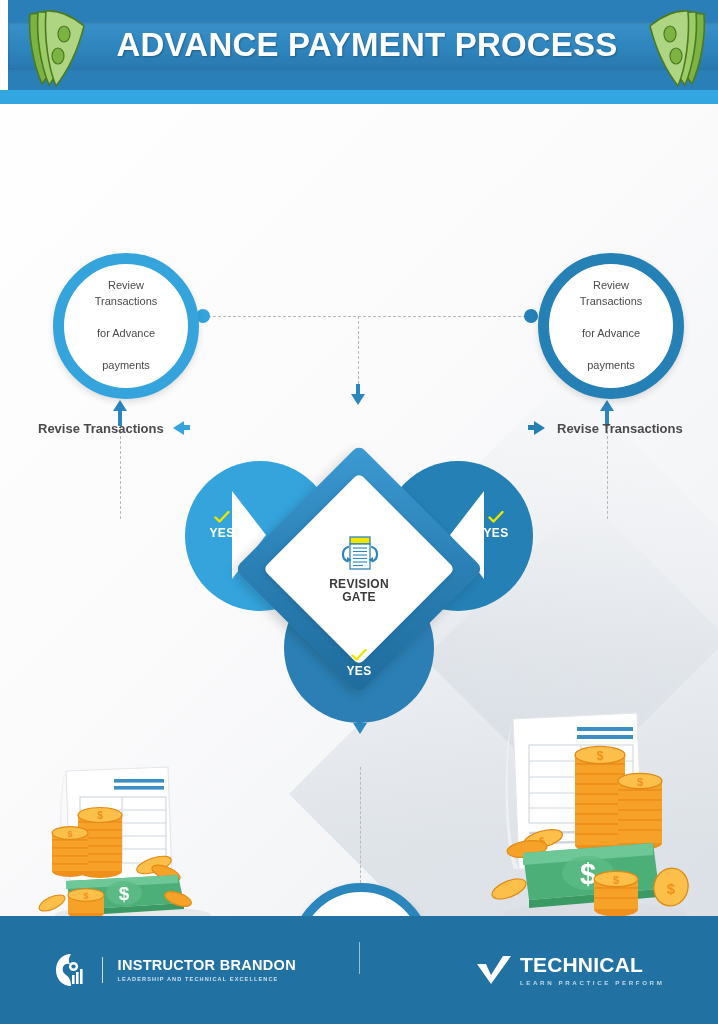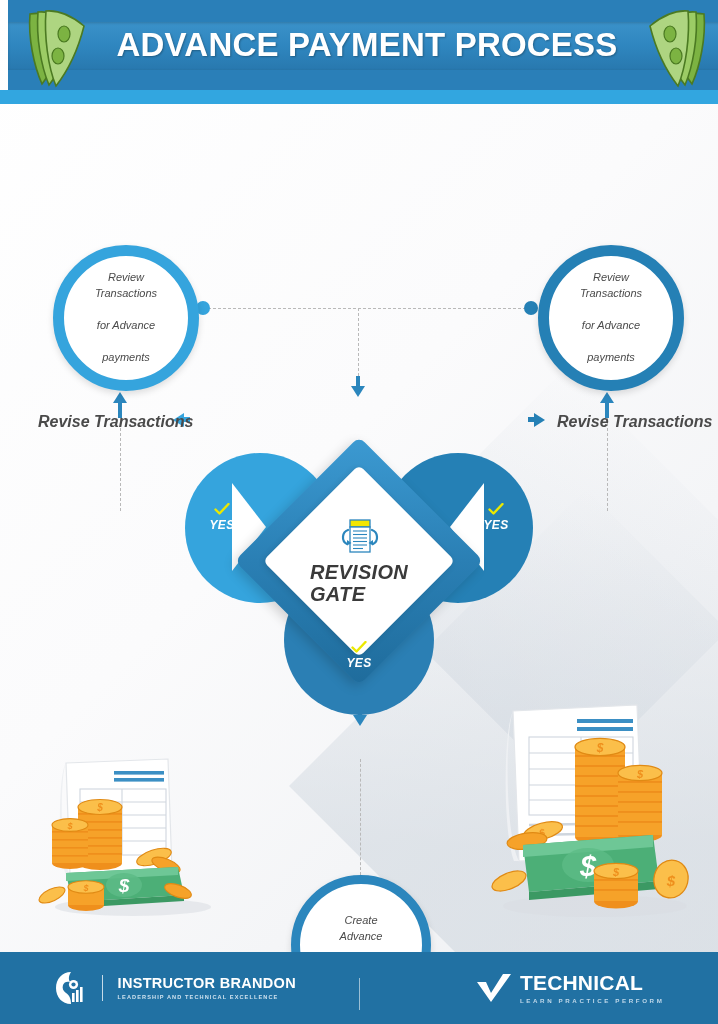--- a/index.html
+++ b/index.html
@@ -42,21 +42,21 @@
   .header-strip{
     position:absolute; left:0; top:90px; width:718px; height:14px;
     background:#32a6e0;
   }
   .money-fan{ position:absolute; top:8px; width:72px; height:82px; }
   .money-fan.left{ left:14px; }
   .money-fan.right{ right:14px; transform:scaleX(-1); }
 
   
   .canvas{
-    position:absolute; left:0; top:100px; width:676px; height:836px;font-style:italic;
+    position:absolute; left:0; top:108px; width:676px; height:836px;
   }
   .bg-diag{
     position:absolute; right:-120px; bottom:-60px;
     width:420px; height:420px;
     background:linear-gradient(135deg,rgba(210,217,224,0) 0%,rgba(205,213,221,.55) 60%);
     transform:rotate(45deg);
     pointer-events:none;
   }
   .bg-diag2{
     position:absolute; right:-40px; top:330px;
@@ -204,23 +204,23 @@
     border-radius:6px;
     box-shadow:0 2px 6px rgba(0,0,0,.12);
   }
   .diamond-content{
     position:absolute; left:46px; top:46px; width:136px; height:136px;
     display:flex; flex-direction:column;
     align-items:center; justify-content:center;
     gap:4px;
   }
   .gate-label{
-    text-align:left;
+    text-align:center;
     color:#3a3a3a;
-    font-size:20px;
+    font-size:12px;
     font-weight:bold;
     line-height:1.12;
     letter-spacing:.3px;
   }
   .revision-icon{ width:44px; height:40px; }
 
   .yes-grp{
     position:absolute;
     display:flex; flex-direction:column; align-items:center;
     width:46px;
@@ -234,21 +234,21 @@
   }
   .yes-text{
     color:#ffffff; font-size:12px; font-weight:bold; letter-spacing:.4px;
     margin-top:2px;
   }
 
   
   .side-label{
     position:absolute;
     color:#4a4a4a;
-    font-size:16px;
+    font-size:13px;
     font-weight:bold;
     white-space:nowrap;
   }
   #label-revise-left{ left:38px; top:313px; }
   #label-revise-right{ left:557px; top:313px; }
   .center-label{
     position:absolute; left:0; top:518px; width:718px;
     text-align:center;
     color:#4a4a4a;
     font-size:12.5px;
@@ -256,21 +256,21 @@
     line-height:1.45;
   }
 
   
   .illus{ position:absolute; }
   #illus-left{ left:38px; top:645px; width:180px; height:175px; }
   #illus-right{ left:485px; top:595px; width:215px; height:225px; }
 
   
   .footer{
-    position:absolute; left:0; bottom:0; width:718px; height:72px;
+    position:absolute; left:0; bottom:0; width:718px; height:108px;
     background:#2171a3;
     display:flex; align-items:center; justify-content:center;
     gap:0;
   }
   .brand{
     display:flex; align-items:center; gap:8px;
   }
   #brand-left{ margin-right:90px; }
   #brand-right{ margin-left:90px; }
   .brand-logo{ width:34px; height:34px; flex:0 0 auto; }

